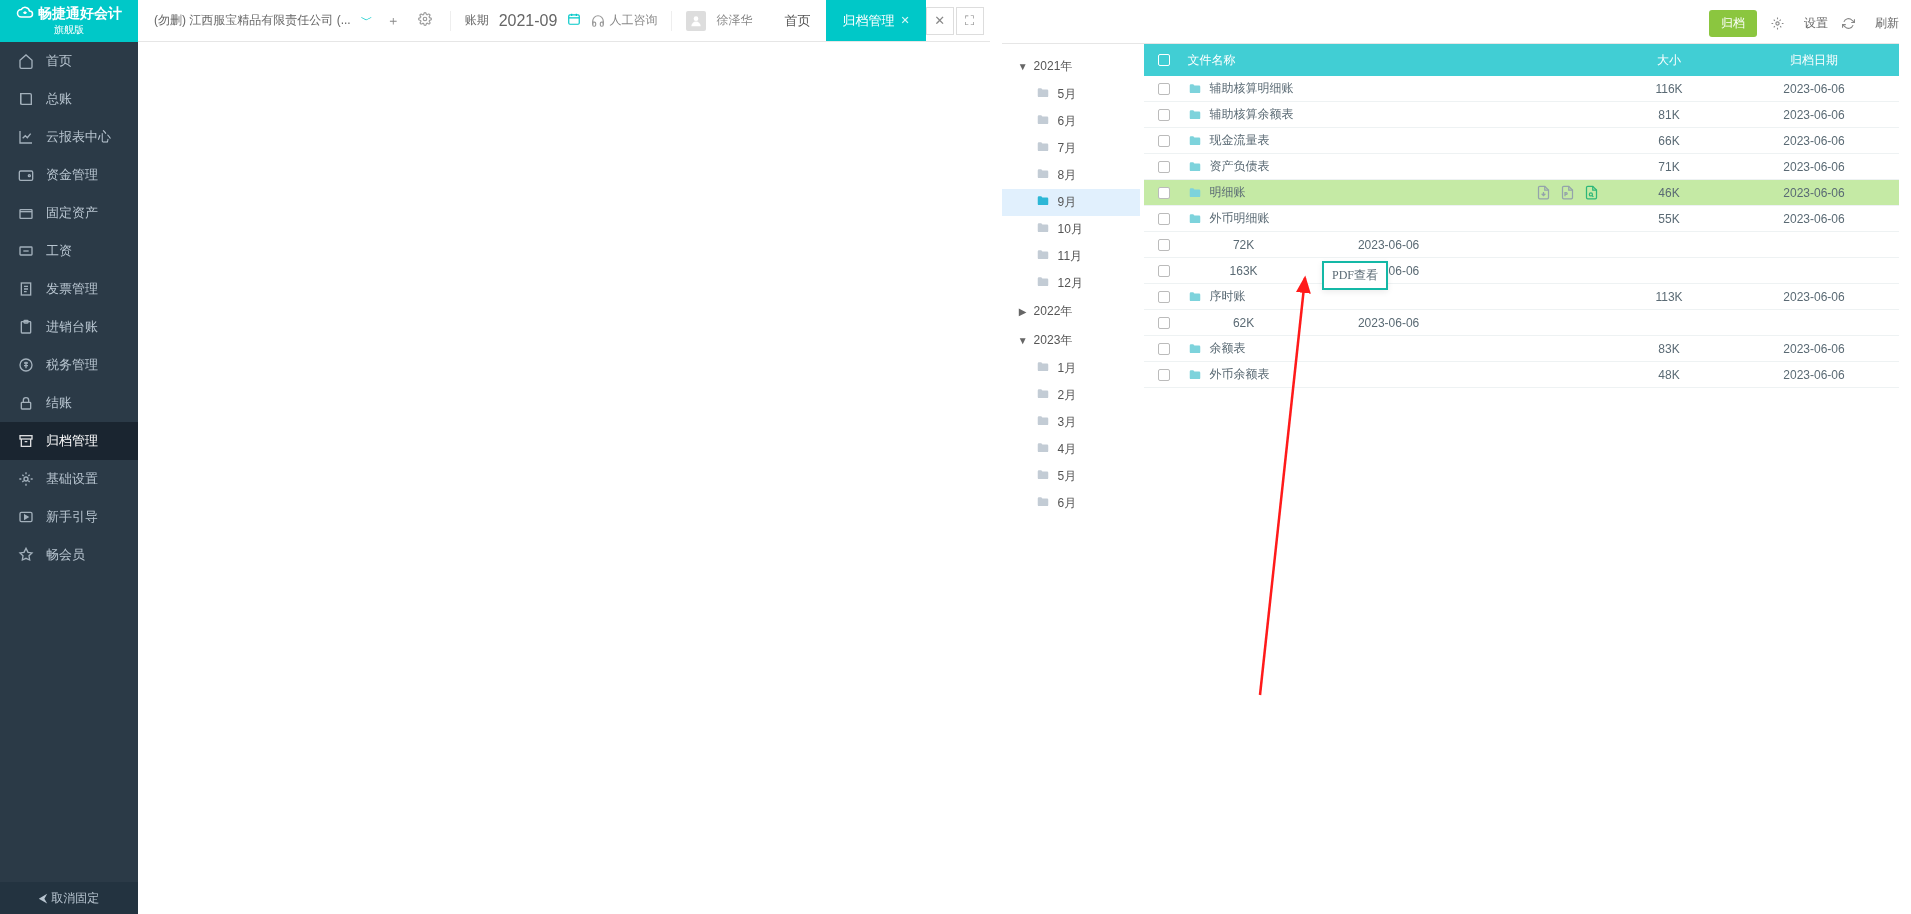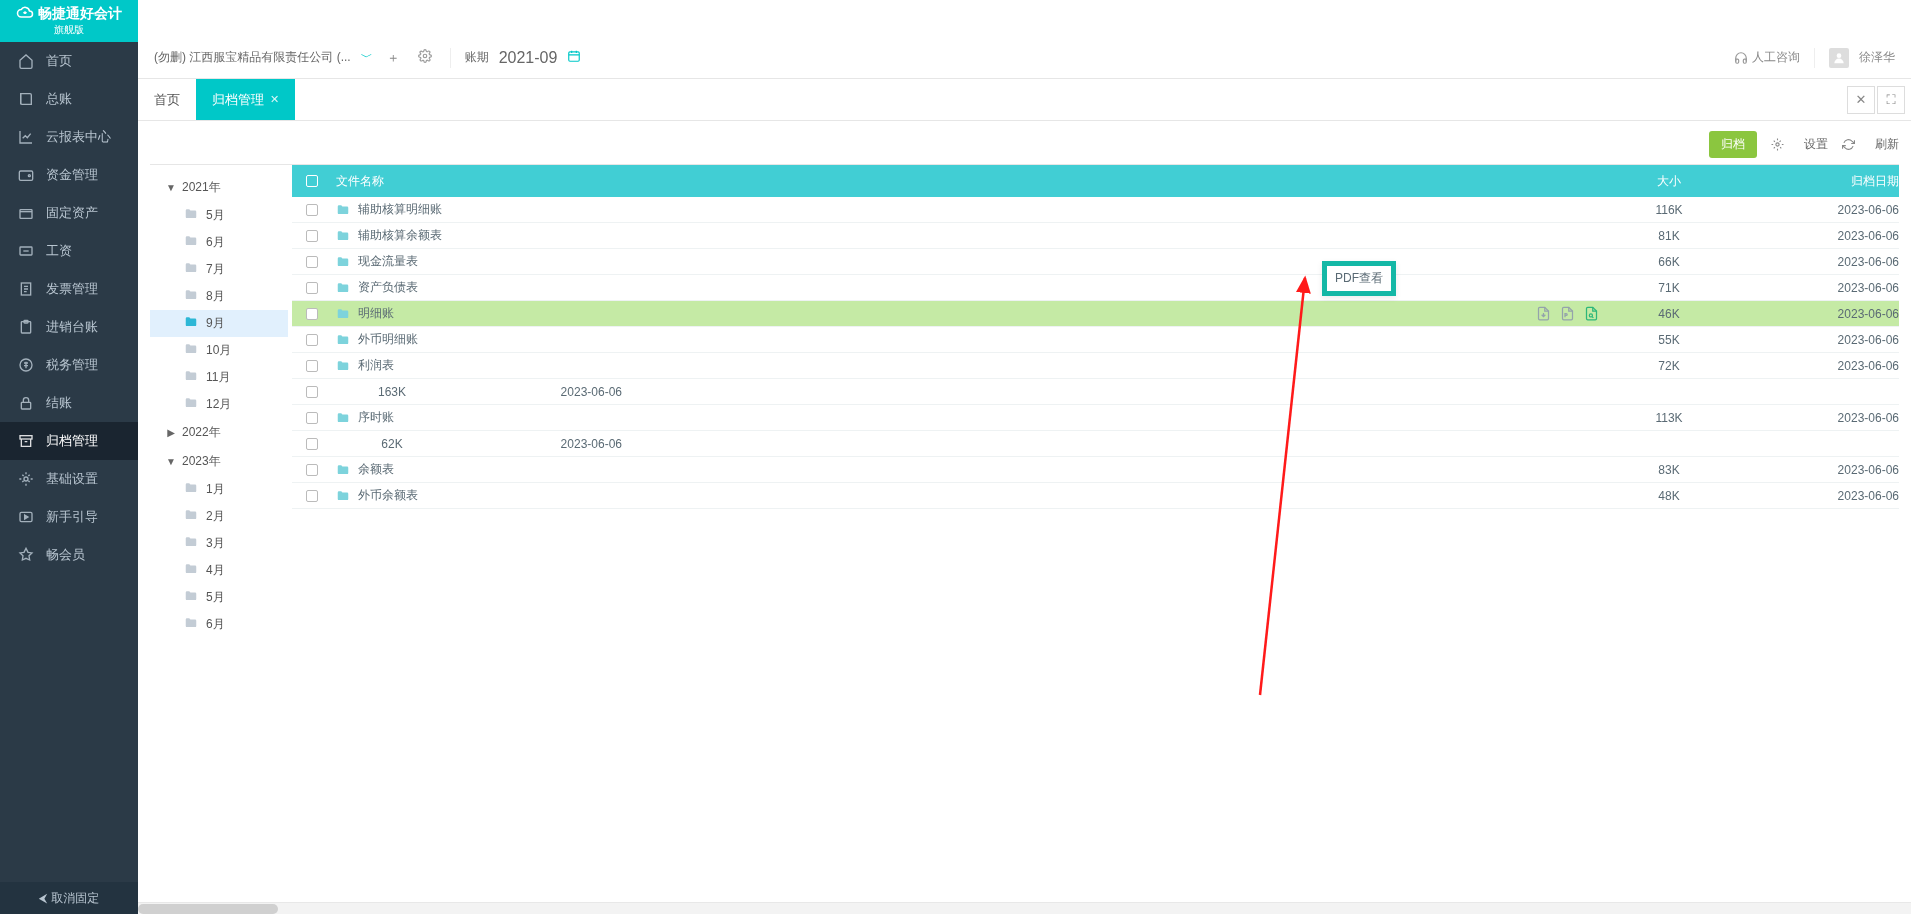--- a/index.html
+++ b/index.html
@@ -11,21 +11,21 @@
     .logo-area { background: #00c8c8; height: 42px; display: flex; flex-direction: column; align-items: center; justify-content: center; color: #fff; }
     .logo-row { display: flex; align-items: center; gap: 4px; }
     .logo-text { font-size: 14px; font-weight: 600; }
     .logo-sub { font-size: 10px; }
     .nav-item { height: 38px; display: flex; align-items: center; padding: 0 18px; gap: 12px; cursor: pointer; font-size: 13px; }
     .nav-item.active { background: #1a2530; color: #fff; }
     .nav-icon { width: 16px; height: 16px; display: inline-flex; align-items: center; justify-content: center; opacity: 0.85; }
     .sidebar-footer { margin-top: auto; height: 32px; display: flex; align-items: center; justify-content: center; gap: 4px; background: #233340; font-size: 12px; }
     
     
-    .main { flex: 1; display: flex; flex-direction: column; min-width: 0; margin-top: 37px; }
+    .main { flex: 1; display: flex; flex-direction: row; min-width: 0; }
     .topbar { height: 42px; background: #fff; border-bottom: 1px solid #e6e6e6; display: flex; align-items: center; padding: 0 16px; gap: 10px; }
     .org-name { color: #666; font-size: 12px; max-width: 220px; white-space: nowrap; overflow: hidden; text-overflow: ellipsis; }
     .caret-down { color: #00c8c8; font-size: 12px; }
     .topbar-sep { width: 1px; height: 20px; background: #eee; margin: 0 4px; }
     .topbar .icon-btn { color: #888; cursor: pointer; padding: 4px; }
     .period-label { color: #666; font-size: 12px; }
     .period-value { color: #666; font-size: 16px; }
     .cal-icon { color: #00c8c8; font-size: 14px; }
     .topbar-right { margin-left: auto; display: flex; align-items: center; gap: 10px; color: #888; font-size: 12px; }
     .avatar { width: 20px; height: 20px; background: #ddd; border-radius: 2px; display: inline-flex; align-items: center; justify-content: center; color: #fff; }
@@ -55,34 +55,34 @@
     .tree-month { display: flex; align-items: center; gap: 8px; padding: 5px 8px 5px 34px; cursor: pointer; }
     .tree-month .folder-ic { color: #c3ccd5; }
     .tree-month.active { background: #e1f0fd; text-align: center; }
     .tree-month.active .folder-ic { color: #2db7d6; }
     
     .table-panel { flex: 1; display: flex; flex-direction: column; min-width: 0; padding-left: 4px; }
     .thead { background: #41ced4; color: #fff; height: 32px; display: flex; align-items: center; font-size: 12px; }
     .col-check { width: 40px; display: flex; justify-content: center; }
     .col-name { flex: 1; padding-left: 4px; display: flex; align-items: center; gap: 8px; }
     .col-size { width: 120px; text-align: center; }
-    .col-date { width: 170px; text-align: right; }
+    .col-date { width: 170px; text-align: center; }
     .tbody { flex: 1; overflow: auto; }
     .trow { height: 26px; display: flex; align-items: center; font-size: 12px; border-bottom: 1px solid #eef2f3; color: #5a6a74; position: relative; }
     .trow .col-name { gap: 8px; }
     .file-ic { color: #7dd3dc; display: inline-flex; width: 14px; }
     .chkbox { width: 12px; height: 12px; border: 1px solid #bbb; border-radius: 2px; background: #fff; display: inline-block; }
     .thead .chkbox { border-color: #fff; background: transparent; }
     .trow.highlight { background: #c5eaa5; }
     .row-actions { position: absolute; right: 300px; display: flex; gap: 8px; color: #8aa; }
     .row-actions .ic { width: 16px; height: 16px; display: inline-flex; align-items: center; justify-content: center; cursor: pointer; }
     .row-actions .ic.last { color: #2db77a; }
     
     
-    .tooltip { position: absolute; background: #fff; border: 5px solid #14b8a6; padding: 4px 8px; font-size: 12px; color: #5a6a74; box-shadow: 0 2px 6px rgba(0,0,0,0.08); white-space: nowrap; }
+    .tooltip { position: absolute; background: #fff; border: 2px solid #14b8a6; padding: 4px 8px; font-size: 12px; color: #5a6a74; box-shadow: 0 2px 6px rgba(0,0,0,0.08); white-space: nowrap; font-family: Liberation Serif, serif; }
     .tooltip::before { content: ""; position: absolute; left: -5px; top: 50%; transform: translateY(-50%); border: 5px solid transparent; border-right-color: #fff; }
     
     
     .red-arrow { position: absolute; pointer-events: none; }
     
     
     .bottom-scroll { height: 12px; background: #f3f3f3; border-top: 1px solid #e8e8e8; position: relative; }
     .bottom-scroll .thumb { position: absolute; left: 0; top: 1px; height: 10px; width: 140px; background: #d0d0d0; border-radius: 5px; }
   </style>
 </head>
@@ -533,28 +533,20 @@
                   </span>
                   <span>外币明细账</span>
                 </div>
     <div class="col-size">55K</div>
     <div class="col-date">2023-06-06</div>
               </div>
               <div class="trow">
     <div class="col-check">
                   <span class="chkbox"></span>
                 </div>
-    <div class="col-name">
-                  <span class="file-ic">
-                    <svg width="14" height="14" viewBox="0 0 24 24" fill="currentColor">
-                      <path d="M3 6a2 2 0 012-2h4l2 2h8a2 2 0 012 2v9a2 2 0 01-2 2H5a2 2 0 01-2-2V6z"></path>
-                    </svg>
-                  </span>
-                  <span>利润表</span>
-                </div>
     <div class="col-size">72K</div>
     <div class="col-date">2023-06-06</div>
               </div>
               <div class="trow">
     <div class="col-check">
                   <span class="chkbox"></span>
                 </div>
     <div class="col-size">163K</div>
     <div class="col-date">2023-06-06</div>
               </div>

